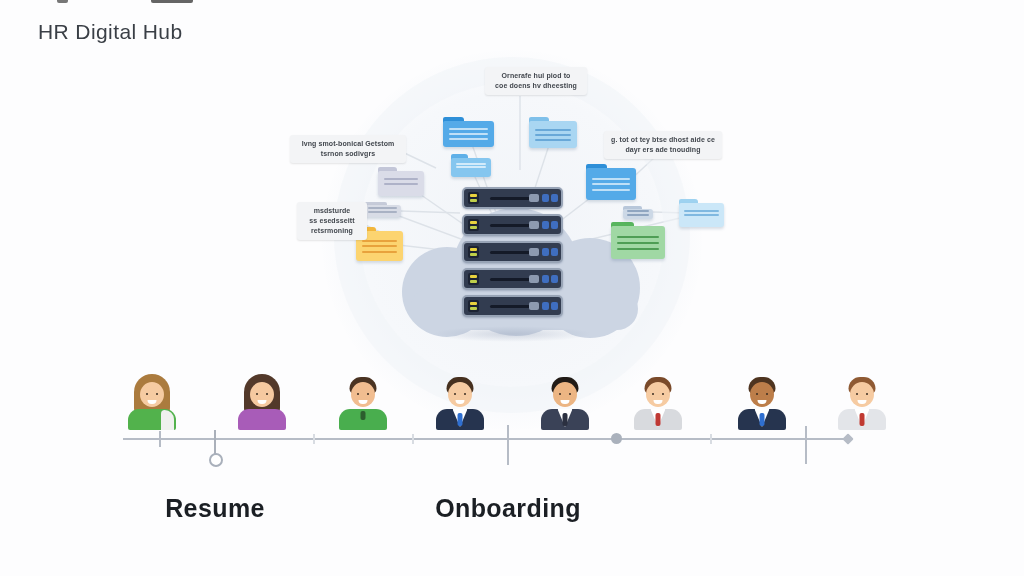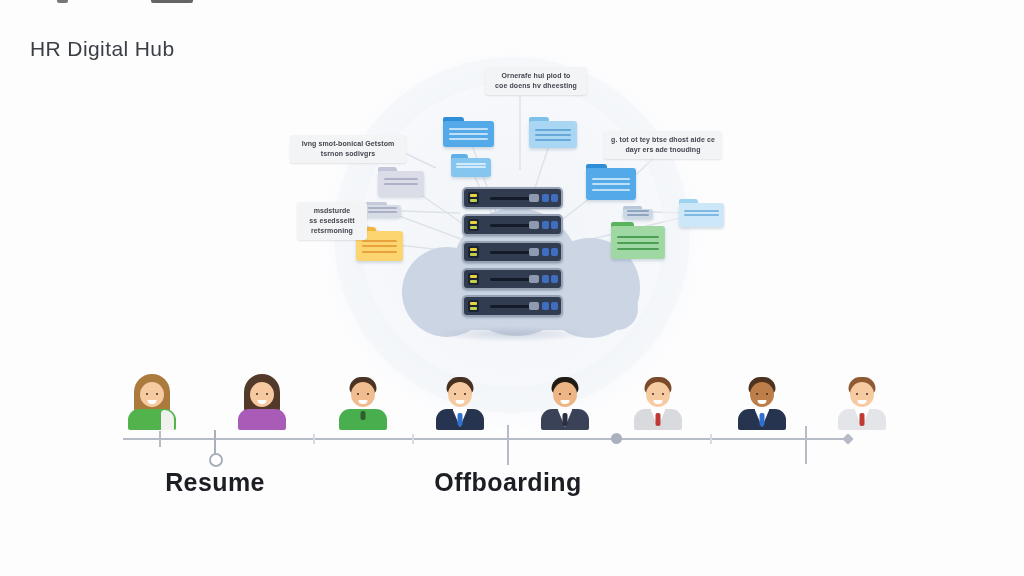--- a/index.html
+++ b/index.html
@@ -3,22 +3,22 @@
 <meta charset="utf-8">
 <style>
   html,body{margin:0;padding:0;background:#e8e8e8;}
   .stage{
     position:relative;width:1024px;height:576px;margin:0 auto;
     background:#fdfdfe;overflow:hidden;
     font-family:"Liberation Sans","DejaVu Sans",sans-serif;
   }
   
   .page-title{
-    position:absolute;left:30px;top:20px;font-size:21px;letter-spacing:.4px;
-    color:#3a3f46;font-weight:400;margin-top:17px;
+    position:absolute;left:38px;top:20px;font-size:21px;letter-spacing:.4px;
+    color:#3a3f46;font-weight:400;
   }
   
   .edge-mark{position:absolute;top:0;background:#4a4a4a;opacity:.75;border-radius:0 0 2px 2px;}
   .em1{left:57px;width:11px;height:3px;}
   .em2{left:151px;width:42px;height:3px;opacity:.85;}
 
   
   .connectors{position:absolute;left:0;top:0;}
   .halo{position:absolute;left:322px;top:50px;width:380px;height:380px;border-radius:50%;
     background:radial-gradient(circle,#f1f4f8 0%,#f6f8fb 55%,rgba(255,255,255,0) 72%);}
@@ -92,21 +92,21 @@
   .tick.faint{background:#d8dce2;width:2px;}
   .tkf1{left:313px;top:434px;height:10px;}
   .tkf2{left:412px;top:434px;height:10px;}
   .tkf3{left:710px;top:434px;height:10px;}
   .stem{position:absolute;left:214px;top:430px;width:2px;height:24px;background:#aab0ba;}
   .marker-circle{position:absolute;left:209px;top:453px;width:10px;height:10px;border-radius:50%;
     background:#fff;border:2px solid #a9b0bb;}
   .marker-dot{position:absolute;left:611px;top:433px;width:11px;height:11px;border-radius:50%;background:#aab1bc;}
 
   .stage-label{
-    position:absolute;top:468px;transform:translateX(-50%);
+    position:absolute;top:494px;transform:translateX(-50%);
     font-size:25px;font-weight:600;color:#1b1f24;letter-spacing:.4px;white-space:nowrap;text-align:right;
   }
   .sl1{left:215px;}.sl2{left:508px;}.sl3{left:803px;}
 
   
   .avatar{position:absolute;top:374px;width:58px;height:56px;}
   .avatar i{position:absolute;display:block;}
   .avatar .hair{left:50%;transform:translateX(-50%);background:var(--hair);}
   .fem .hair{top:0;width:36px;height:46px;border-radius:18px 18px 12px 12px;}
   .male .hair{top:3px;width:27px;height:17px;border-radius:13px 13px 6px 6px;}
@@ -354,15 +354,15 @@
     </div>
   <div class="avatar male a8 av8" style="--hair: #8f5a33; --skin: #f6cba2; --outfit: #e3e5e9; --accent: #c03a32;">
       <i class="hair"></i>
       <i class="torso"></i>
       <i class="shirt"></i>
       <i class="tie"></i>
       <i class="face"></i>
     </div>
 
   <div class="stage-label sl1">Resume</div>
-  <div class="stage-label sl2">Offboarding</div>
+  <div class="stage-label sl2">Onboarding</div>
 
 </div>
 
 </body></html>

